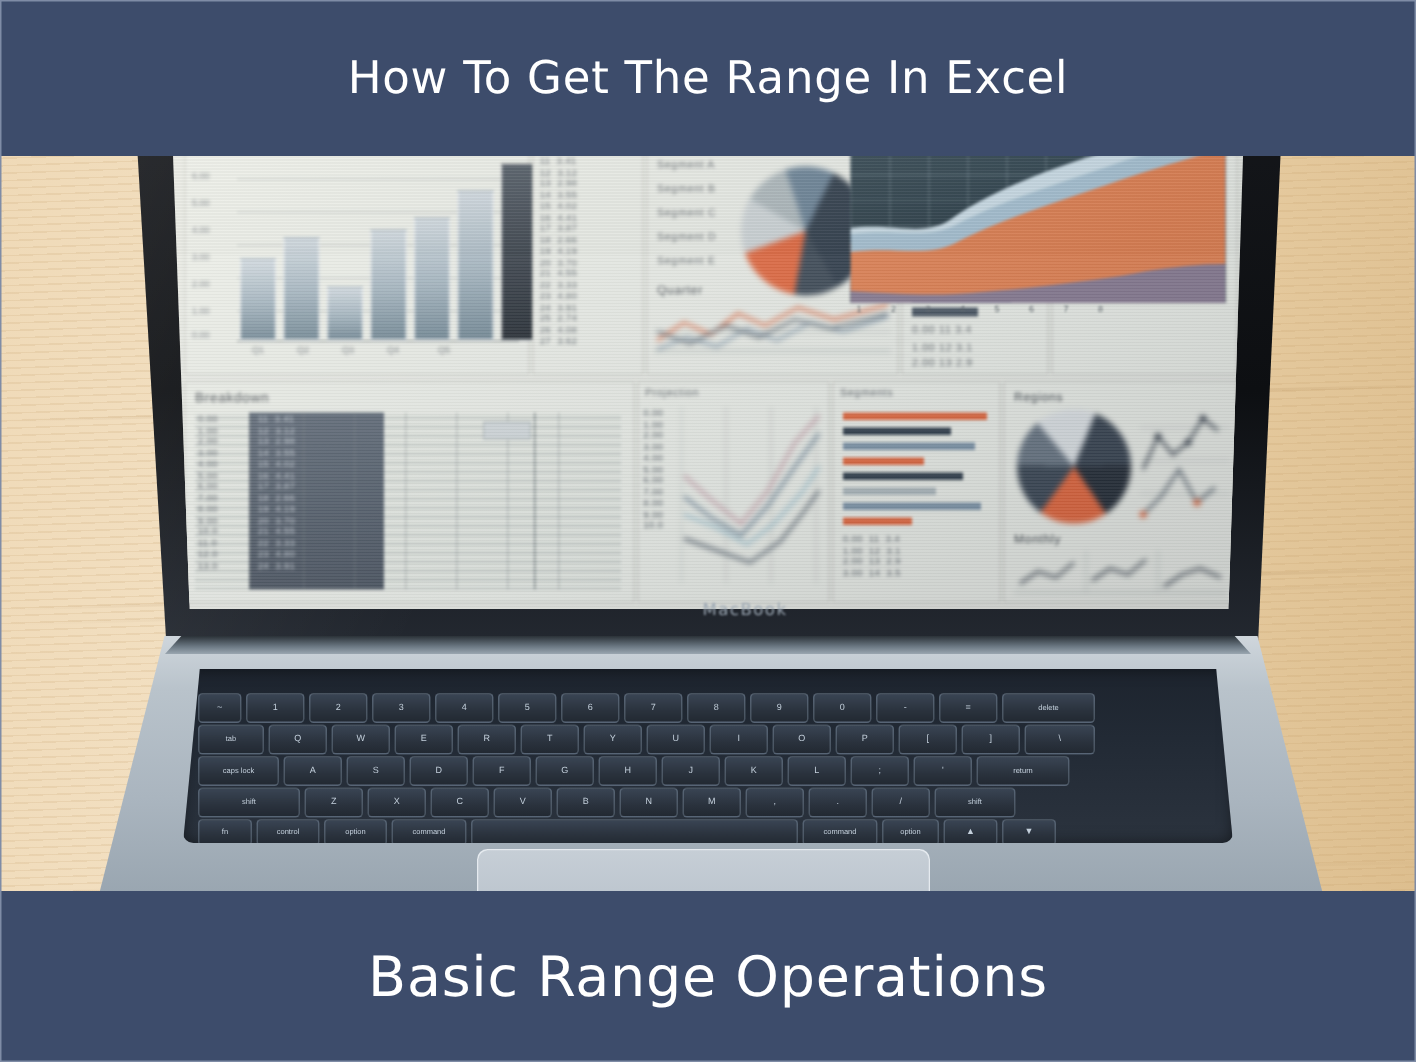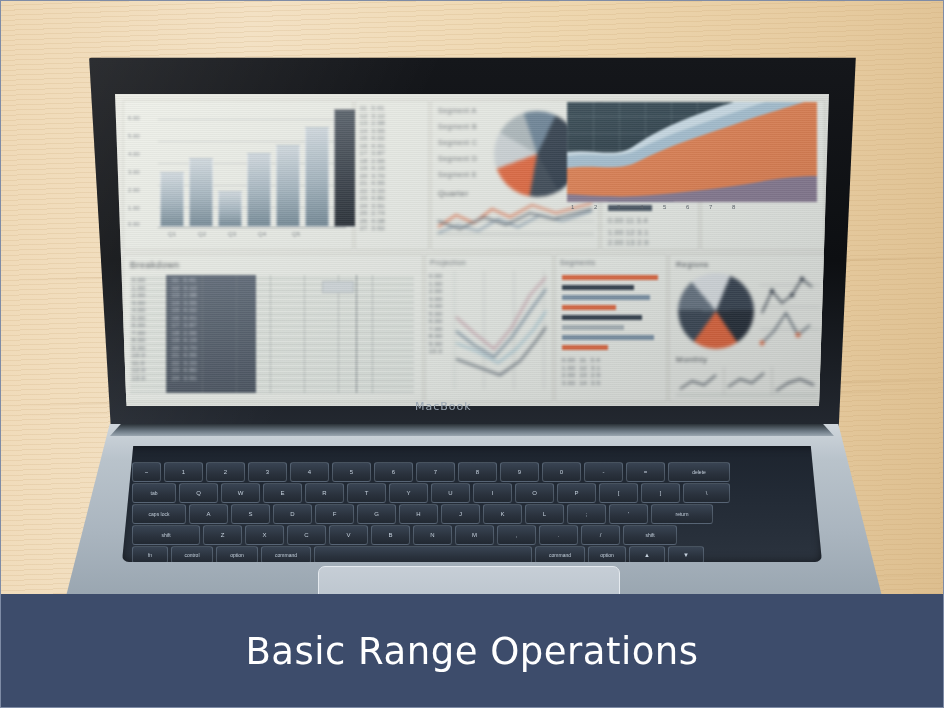--- a/index.html
+++ b/index.html
@@ -81,21 +81,21 @@
        clip-path:polygon(1.6% 0%, 98.4% 0%, 100% 100%, 0% 100%);
        box-shadow:inset 0 0 10px rgba(0,0,0,.5);}
   .krow{position:absolute;display:flex;gap:3px;}
   .key{background:linear-gradient(180deg,#394453 0%,#2a323d 60%,#222932 100%);
        border:1px solid rgba(160,180,200,.30);border-radius:3px;
        color:#c4d0dc;font-size:6px;display:flex;align-items:center;justify-content:center;
        filter:blur(.45px);overflow:hidden;}
   .trackpad{position:absolute;left:318px;top:566px;width:300px;height:60px;
        background:linear-gradient(180deg,#c6ced6,#b4bec8);
        border:1px solid #e5eaef;border-radius:7px;}
-  .brand{position:absolute;left:415px;top:400px;width:110px;text-align:left;
+  .brand{position:absolute;left:415px;top:400px;width:110px;text-align:right;
        color:#9aa6b2;font-size:11px;letter-spacing:1px;filter:blur(.7px);
        font-family:"DejaVu Sans",sans-serif;}
 
   
   .banner{position:absolute;left:0;width:944px;background:#3d4c6b;
           display:flex;align-items:center;justify-content:center;z-index:60;}
   .banner.top{top:0;height:104px;}
   .banner.bottom{top:594px;height:114px;}
   .banner h1{margin:0;color:#ffffff;font-weight:400;
           font-family:"DejaVu Sans",sans-serif;letter-spacing:.5px;}
@@ -453,19 +453,22 @@
         <div class="key" style="width:48px;height:16px;font-size:5px;">command</div>
         <div class="key" style="width:36px;height:16px;font-size:5px;">option</div>
         <div class="key" style="width:34px;height:16px;">▲</div>
         <div class="key" style="width:34px;height:16px;">▼</div>
       </div>
     </div>
 
     <div class="trackpad"></div>
   </div>
 
+  <div class="banner top">
+    <h1>How To Get The Range In Excel</h1>
+  </div>
 
   <div class="banner bottom">
     <h1>Basic Range Operations</h1>
   </div>
 
   <div class="frame"></div>
 </div>
 
 </body></html>

